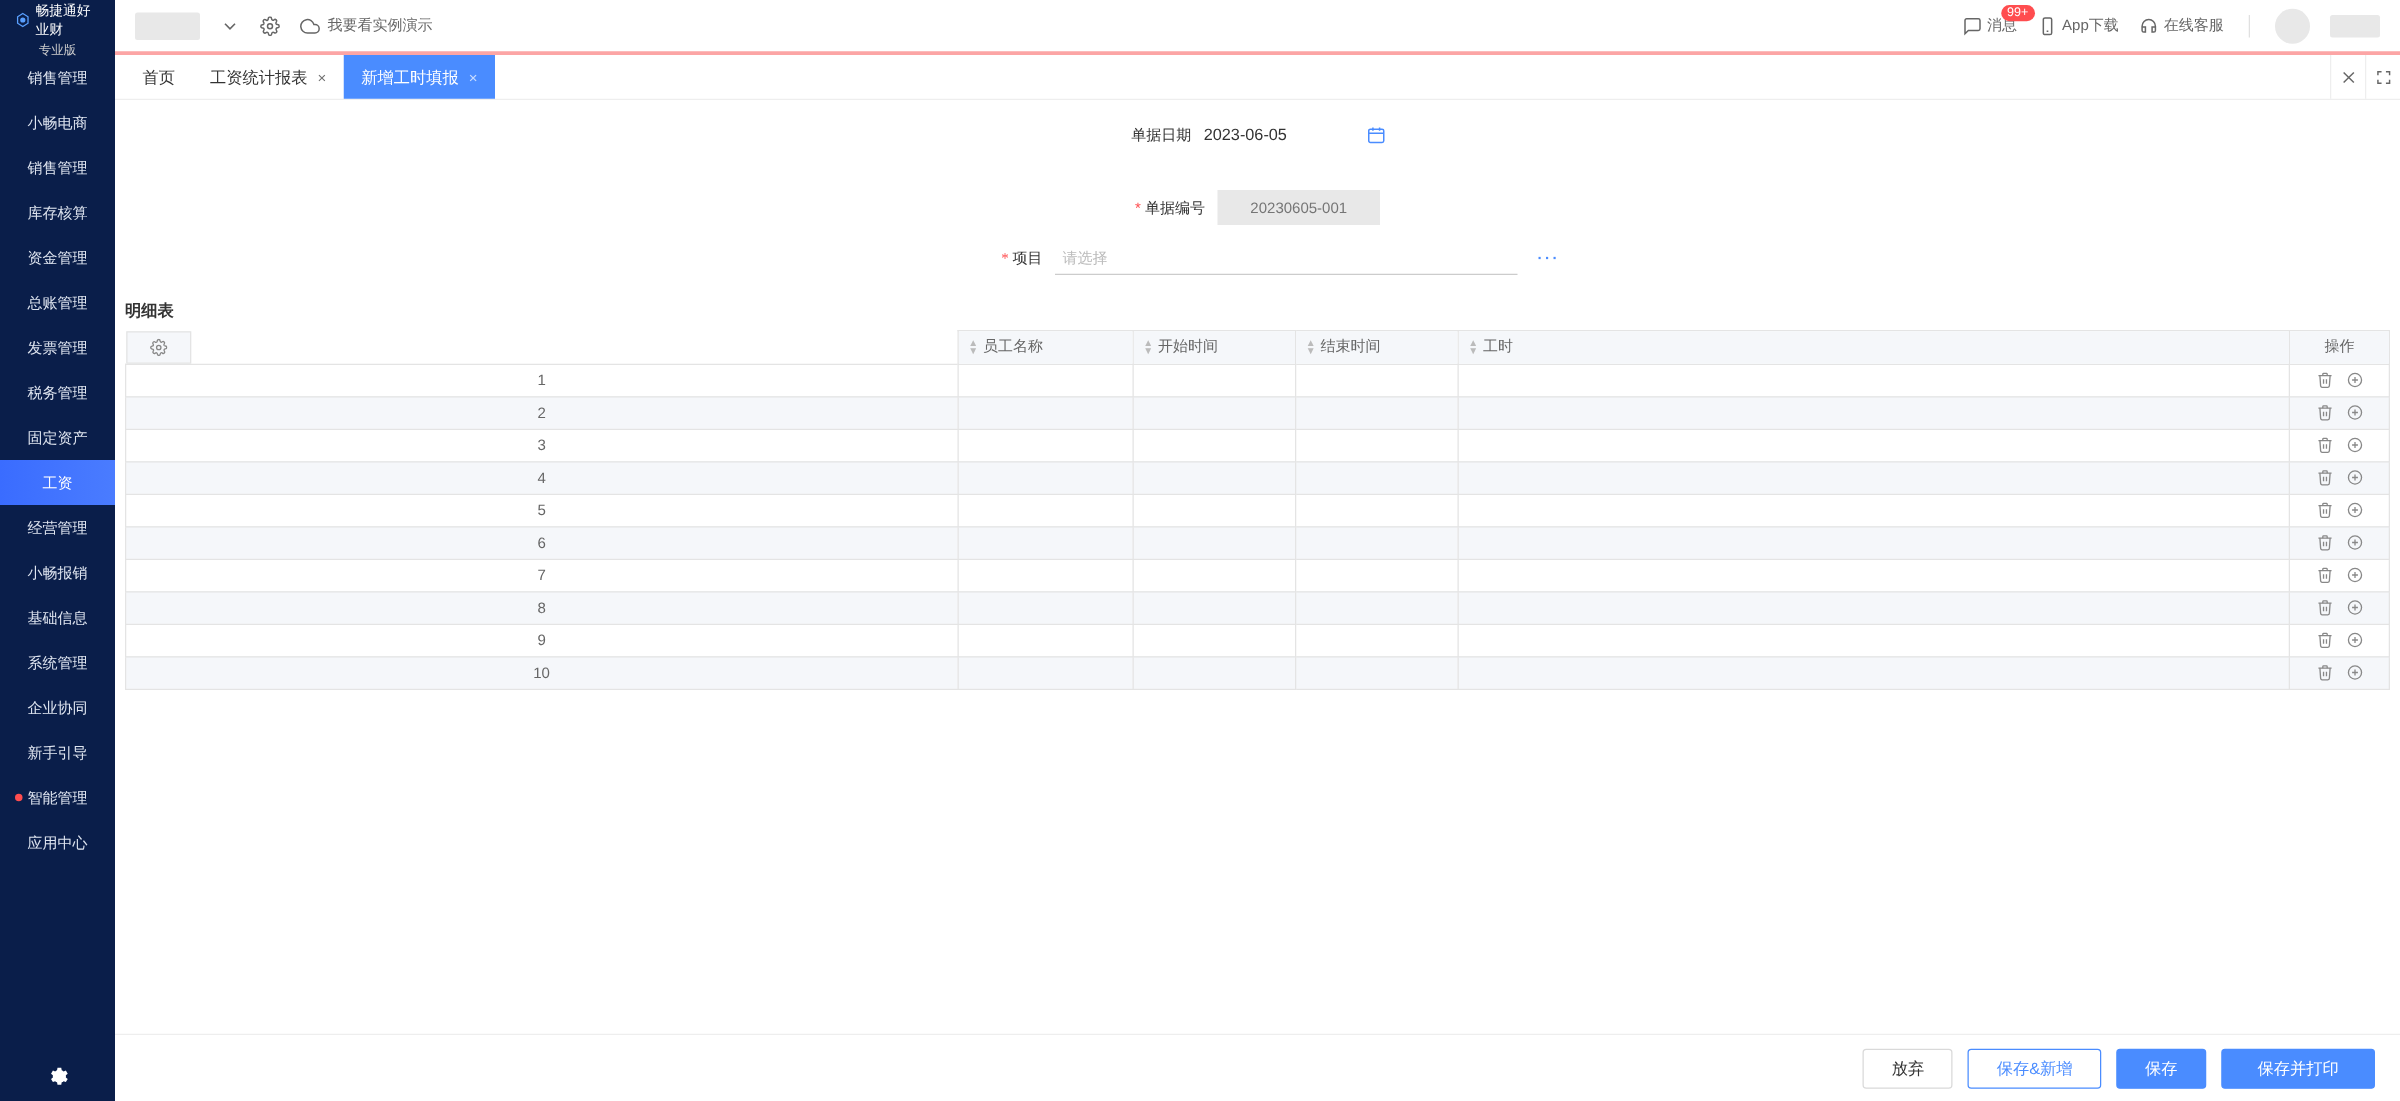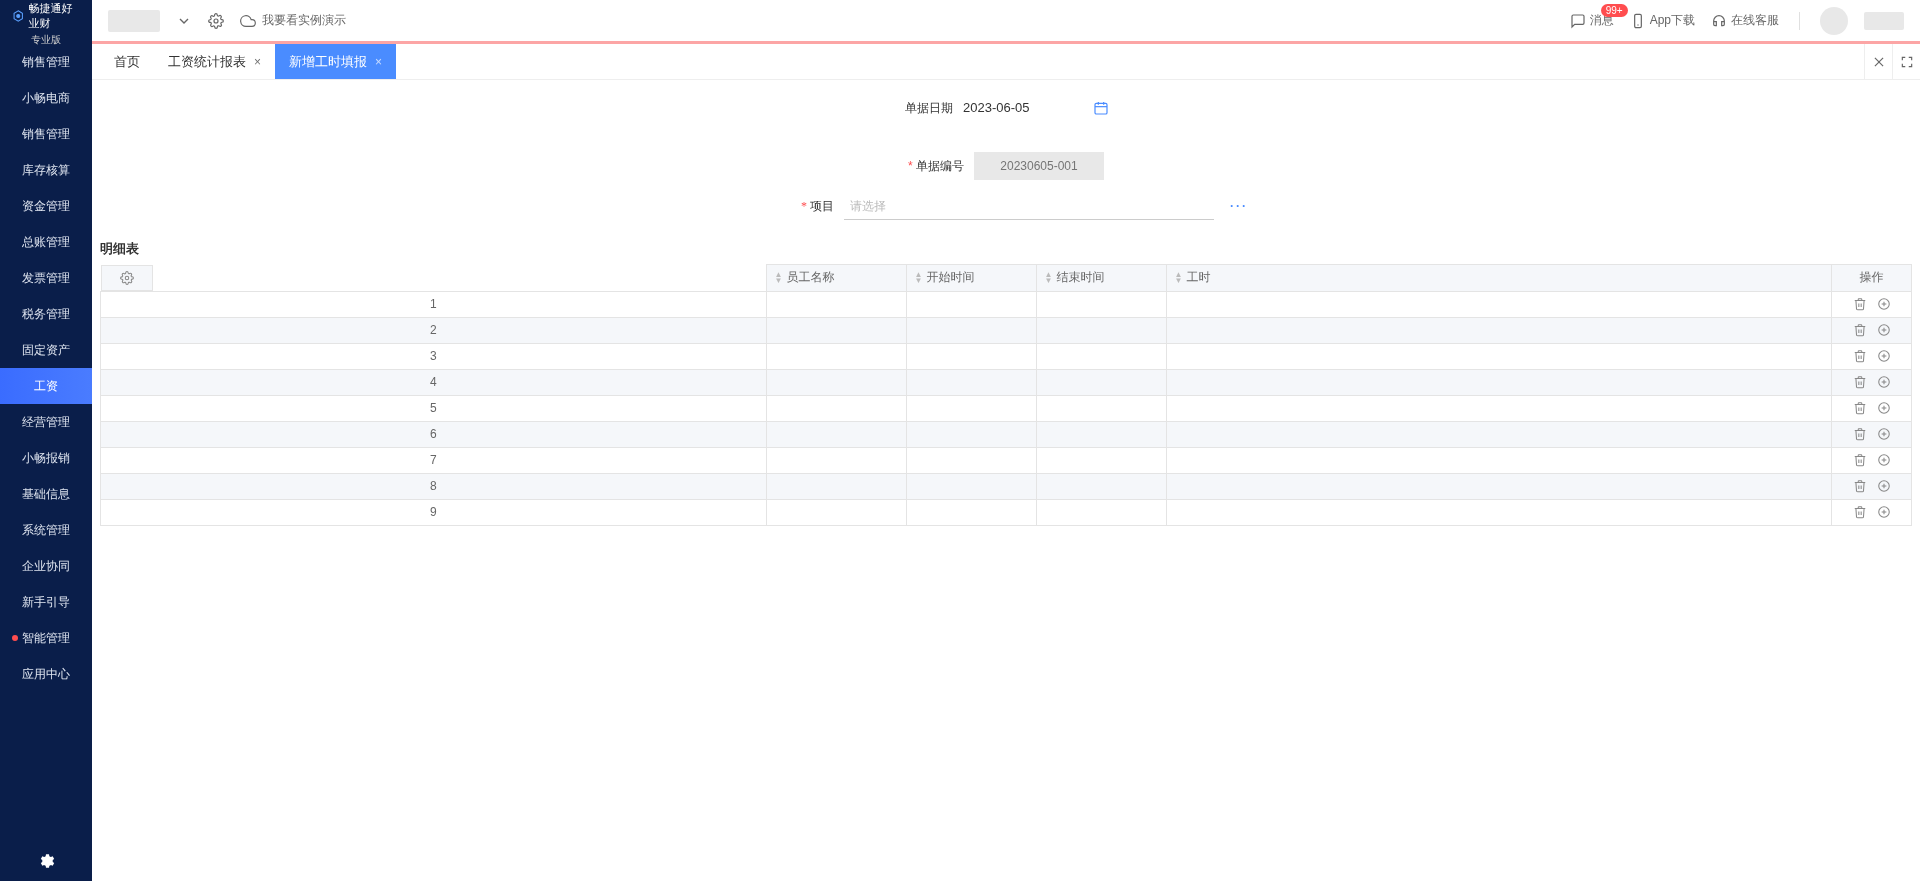--- a/index.html
+++ b/index.html
@@ -441,18 +441,46 @@
                     <path d="M9 6V4a1 1 0 011-1h4a1 1 0 011 1v2"></path>
                   </svg>
                   <svg width="14" height="14" viewBox="0 0 24 24" fill="none" stroke="currentColor" stroke-width="1.8">
                     <circle cx="12" cy="12" r="9"></circle>
                     <line x1="12" y1="8" x2="12" y2="16"></line>
                     <line x1="8" y1="12" x2="16" y2="12"></line>
                   </svg>
                 </div>
               </td>
             </tr>
+            <tr>
+              <td class="col-idx">10</td>
+              <td></td>
+              <td></td>
+              <td></td>
+              <td></td>
+              <td class="col-ops">
+                <div class="row-ops">
+                  <svg width="14" height="14" viewBox="0 0 24 24" fill="none" stroke="currentColor" stroke-width="1.8">
+                    <polyline points="3 6 5 6 21 6"></polyline>
+                    <path d="M19 6l-1 14a2 2 0 01-2 2H8a2 2 0 01-2-2L5 6"></path>
+                    <path d="M10 11v6M14 11v6"></path>
+                    <path d="M9 6V4a1 1 0 011-1h4a1 1 0 011 1v2"></path>
+                  </svg>
+                  <svg width="14" height="14" viewBox="0 0 24 24" fill="none" stroke="currentColor" stroke-width="1.8">
+                    <circle cx="12" cy="12" r="9"></circle>
+                    <line x1="12" y1="8" x2="12" y2="16"></line>
+                    <line x1="8" y1="12" x2="16" y2="12"></line>
+                  </svg>
+                </div>
+              </td>
+            </tr>
           </tbody>
       </table>
     </div>
 
+    <div class="footer">
+      <button class="btn">放弃</button>
+      <button class="btn btn-outline-primary">保存&amp;新增</button>
+      <button class="btn btn-primary">保存</button>
+      <button class="btn btn-primary wide">保存并打印</button>
+    </div>
   </div>
 </div>
 
 </body></html>

